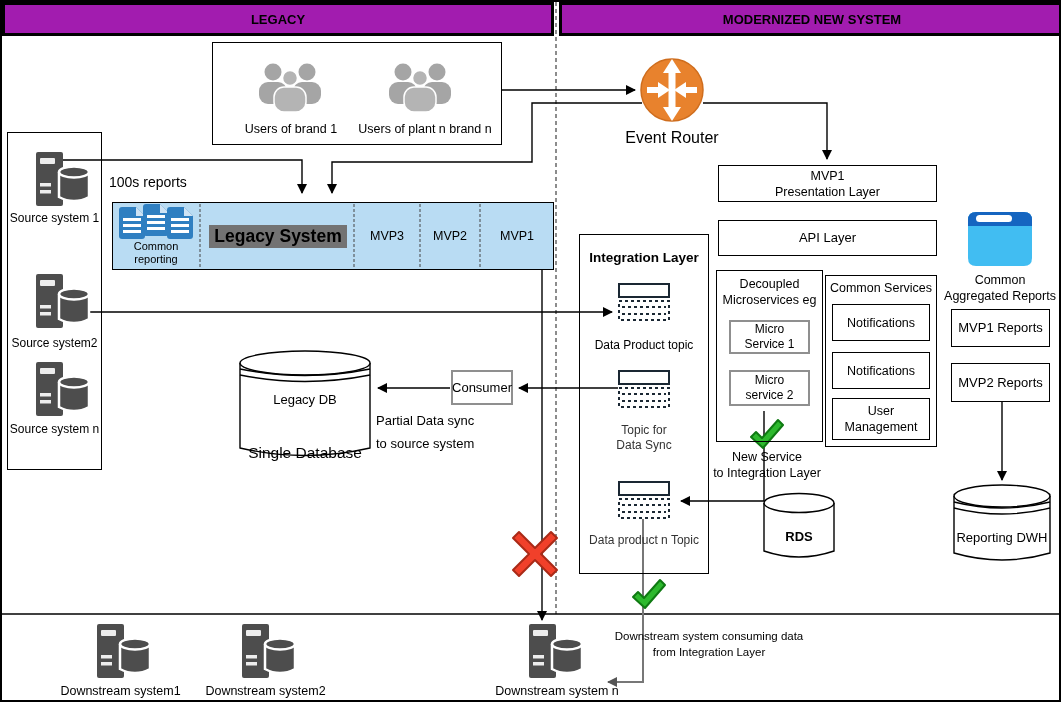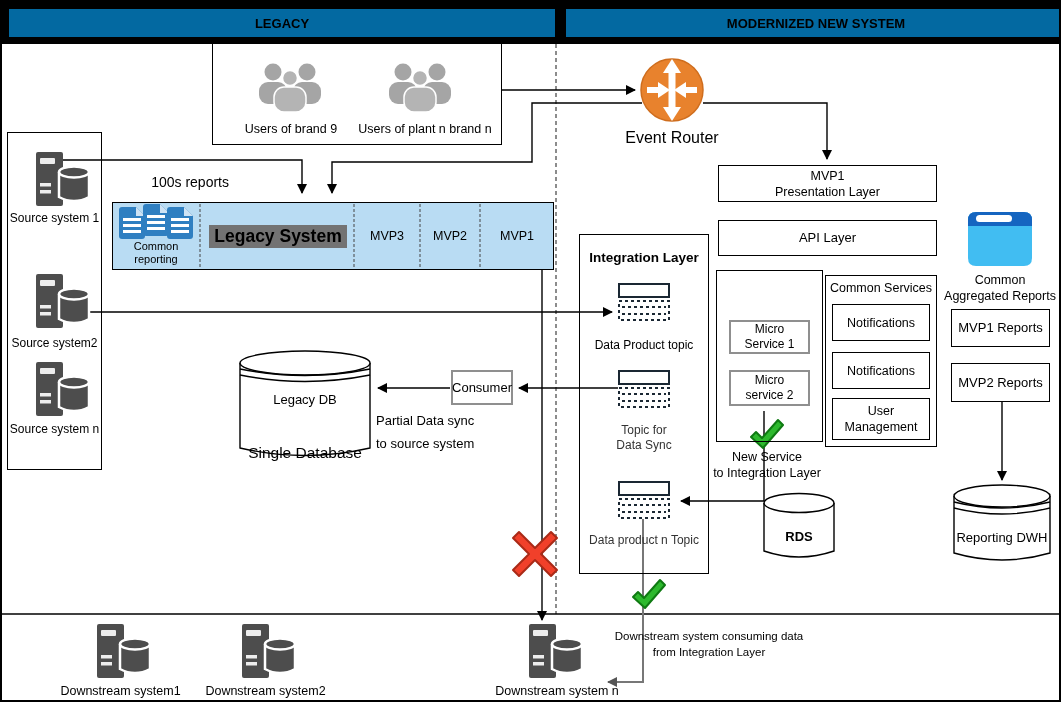--- a/index.html
+++ b/index.html
@@ -6,29 +6,29 @@
   #stage{position:relative;width:1061px;height:702px;background:#fff;border:2px solid #000;
          box-sizing:border-box;overflow:hidden;color:#000;
          font-family:"Liberation Sans","DejaVu Sans",sans-serif;}
   .abs{position:absolute;}
   .z0{z-index:0;} .z2{z-index:2;}
   svg.overlay{z-index:1;left:0;top:0;pointer-events:none;}
   .box{border:1px solid #000;box-sizing:border-box;background:transparent;}
   .cflex{display:flex;align-items:center;justify-content:center;text-align:center;}
   .tc{text-align:center;}
   .pre{white-space:pre-line;}
-  .hdr{background:#0369a1;border:7px solid #000000;font-weight:bold;font-size:13px;}
+  .hdr{background:#a21caf;border:3px solid #000000;font-weight:bold;font-size:13px;}
   .barbg{background:#b9dcf3;border:1px solid #000;box-sizing:border-box;}
   .graybox{border:2px solid #8f8f8f;box-sizing:border-box;background:#fff;}
   .s11{font-size:11px;line-height:13px;}
   .s115{font-size:11.5px;line-height:16px;}
   .s12{font-size:12px;line-height:15px;}
   .s125{font-size:12.5px;line-height:16px;}
   .s13{font-size:13px;line-height:16px;}
-  .s14{font-size:14px;line-height:17px;text-align:right;}
+  .s14{font-size:14px;line-height:17px;}
   .s155{font-size:15.5px;}
   .s16{font-size:16px;}
   .bold{font-weight:bold;}
   .legacy-title{font-weight:bold;font-size:17.5px;background:#737373;padding:1px 5px;}
 </style>
 </head>
 <body>
 
 <div id="stage">
 
@@ -166,21 +166,21 @@
     <use href="#check" x="748" y="418"></use>
     <use href="#check" x="630" y="578"></use>
 
     <path d="M511 536 L517 530 L533 546 L549 530 L555 536 L539 552 L555 568 L549 574 L533 558 L517 574 L511 568 L527 552 Z" fill="#f1402a" stroke="#aa2a17" stroke-width="2" stroke-linejoin="round"></path>
   </svg>
 
   <div class="abs z2 hdr cflex" style="left:0;top:0;width:546px;height:28px;">LEGACY</div>
   <div class="abs z2 hdr cflex" style="left:557px;top:0;width:500px;height:28px;">MODERNIZED NEW SYSTEM</div>
 
   <div class="abs z2 box" style="left:210px;top:40px;width:290px;height:103px;"></div>
-  <div class="abs z2 tc s125" style="left:216px;top:119px;width:146px;">Users of brand 9</div>
+  <div class="abs z2 tc s125" style="left:216px;top:119px;width:146px;">Users of brand 1</div>
   <div class="abs z2 tc s125" style="left:348px;top:119px;width:150px;">Users of plant n brand n</div>
 
   <div class="abs z2 tc s16" style="left:600px;top:127px;width:140px;">Event Router</div>
 
   <div class="abs z2 box" style="left:5px;top:130px;width:95px;height:338px;"></div>
   <div class="abs z2 tc s12" style="left:2px;top:209px;width:101px;">Source system 1</div>
   <div class="abs z2 tc s12" style="left:2px;top:334px;width:101px;">Source system2</div>
   <div class="abs z2 tc s12" style="left:2px;top:420px;width:101px;">Source system n</div>
 
   <div class="abs z2 s14" style="left:107px;top:172px;width:120px;">100s reports</div>
@@ -206,20 +206,22 @@
   <div class="abs z2 tc s12" style="left:577px;top:336px;width:130px;color:#000000;">Data Product topic</div>
   <div class="abs z2 tc s12 pre" style="left:577px;top:421px;width:130px;color:#333;">Topic for
 Data Sync</div>
   <div class="abs z2 tc s12" style="left:577px;top:531px;width:130px;color:#333;">Data product n Topic</div>
 
   <div class="abs z2 box cflex s125 pre" style="left:716px;top:163px;width:219px;height:37px;">MVP1
 Presentation Layer</div>
   <div class="abs z2 box cflex s13" style="left:716px;top:218px;width:219px;height:36px;">API Layer</div>
 
   <div class="abs z2 box" style="left:714px;top:268px;width:107px;height:172px;"></div>
+  <div class="abs z2 tc s125 pre" style="left:714px;top:274px;width:107px;">Decoupled
+Microservices eg</div>
   <div class="abs z2 graybox cflex s12 pre" style="left:727px;top:318px;width:81px;height:34px;">Micro
 Service 1</div>
   <div class="abs z2 graybox cflex s12 pre" style="left:727px;top:368px;width:81px;height:36px;">Micro
 service 2</div>
 
   <div class="abs z2 box" style="left:823px;top:273px;width:112px;height:172px;"></div>
   <div class="abs z2 tc s125" style="left:823px;top:278px;width:112px;">Common Services</div>
   <div class="abs z2 box cflex s125" style="left:830px;top:302px;width:98px;height:37px;">Notifications</div>
   <div class="abs z2 box cflex s125" style="left:830px;top:350px;width:98px;height:37px;">Notifications</div>
   <div class="abs z2 box cflex s125 pre" style="left:830px;top:396px;width:98px;height:42px;">User

